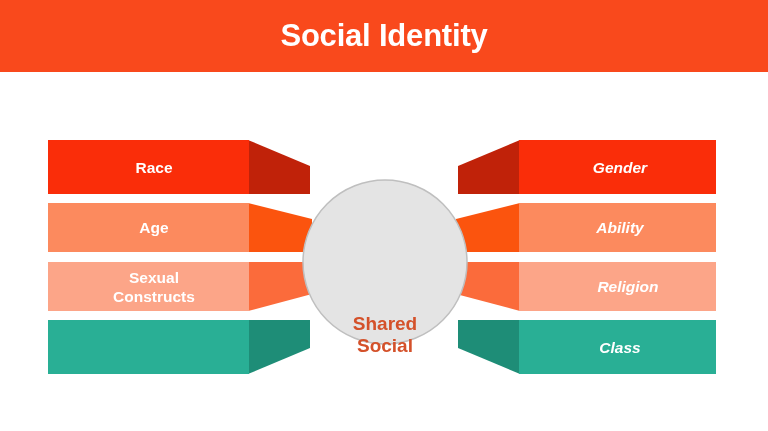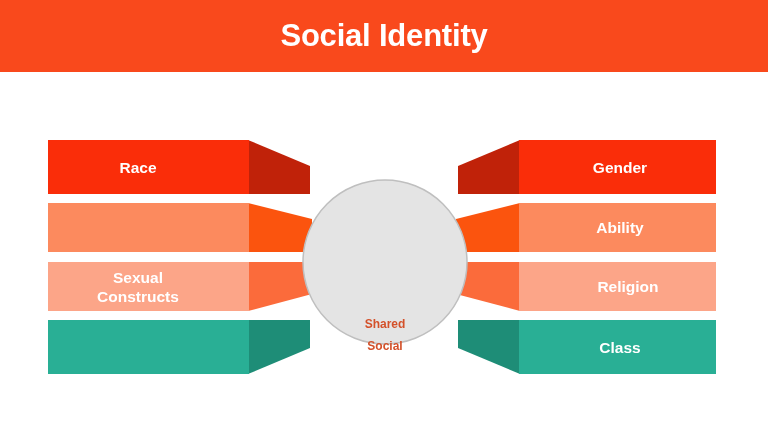--- a/index.html
+++ b/index.html
@@ -67,35 +67,35 @@
     font-weight: bold;
     line-height: 19px;
     text-align: center;
     display: flex;
     align-items: center;
     justify-content: center;
     font-family: "Liberation Sans", sans-serif;
     white-space: pre-line;
     pointer-events: none;
   }
-  .bar-label.left  { left: 38px;  width: 200px; }
-  .bar-label.right { left: 520px; width: 200px; }
+  .bar-label.left  { left: 54px;  width: 200px; }
+  .bar-label.right { left: 520px; width: 200px; font-style: italic; }
 
   #center-label {
     position: absolute;
     left: 303px;
     top: 180px;
     width: 164px;
     height: 165px;
     display: flex;
     flex-direction: column;
     align-items: center;
     justify-content: center;
     color: #D4512A;
-    font-size: 12px;
+    font-size: 19px;
     font-weight: bold;
     line-height: 22px;
     text-align: center;
     font-family: "Liberation Sans", sans-serif;
     pointer-events: none;
   }
 </style>
 </head>
 <body>
 
@@ -125,20 +125,21 @@
 
       <rect x="519" y="68" width="197" height="54" fill="#FA2D09"></rect>
       <rect x="519" y="131" width="197" height="49" fill="#FC8A5E"></rect>
       <rect x="519" y="190" width="197" height="49" fill="#FCA588"></rect>
       <rect x="519" y="248" width="197" height="54" fill="#29AF95"></rect>
 
       <circle cx="385" cy="190" r="82" fill="#E4E4E4" stroke="#BFBFBF" stroke-width="1.5"></circle>
     </svg>
 
     <div class="bar-label left" style="top:68px;  height:54px;">Race</div>
+    <div class="bar-label left" style="top:131px; height:49px;">Age</div>
     <div class="bar-label left" style="top:190px; height:49px;">Sexual
 Constructs</div>
 
     <div class="bar-label right" style="top:68px;  height:54px;">Gender</div>
     <div class="bar-label right" style="top:131px; height:49px;">Ability</div>
     <div class="bar-label right" style="top:190px; height:49px;padding-left:8px;">Religion</div>
     <div class="bar-label right" style="top:248px; height:54px;">Class</div>
 
     <div id="center-label">
       <span>Shared</span>

